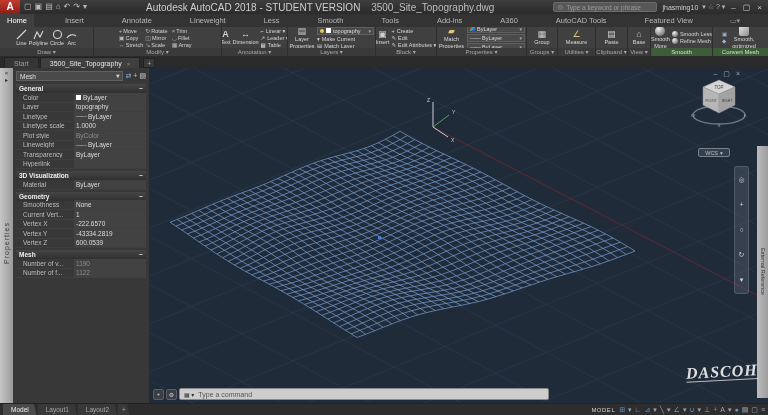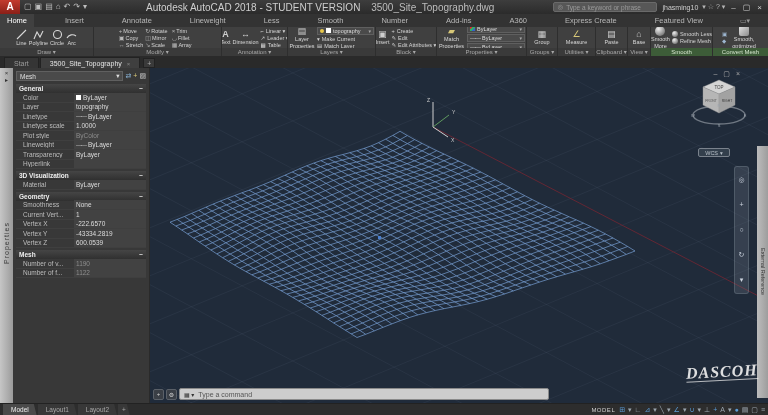--- a/index.html
+++ b/index.html
@@ -134,24 +134,24 @@
   </div>
 
   <div class="tabrow">
     <span class="tab-extra" style="order:99">▭▾</span>
   <span class="rtab active">Home</span>
       <span class="rtab">Insert</span>
       <span class="rtab">Annotate</span>
       <span class="rtab">Lineweight</span>
       <span class="rtab">Less</span>
       <span class="rtab">Smooth</span>
-      <span class="rtab">Number</span>
+      <span class="rtab">Tools</span>
       <span class="rtab">Add-ins</span>
       <span class="rtab">A360</span>
-      <span class="rtab">Express Create</span>
+      <span class="rtab">AutoCAD Tools</span>
       <span class="rtab">Featured View</span>
     </div>
 
   <div class="ribbon">
 
     <div class="panel" style="width:94px">
       <div class="pbody" id="drawBody">
           <div class="bigbtn">
             <svg width="11" height="11" viewBox="0 0 11 11" stroke="#d8d8d8" stroke-width="1.1">
               <line x1="1" y1="10" x2="10" y2="1"></line>

